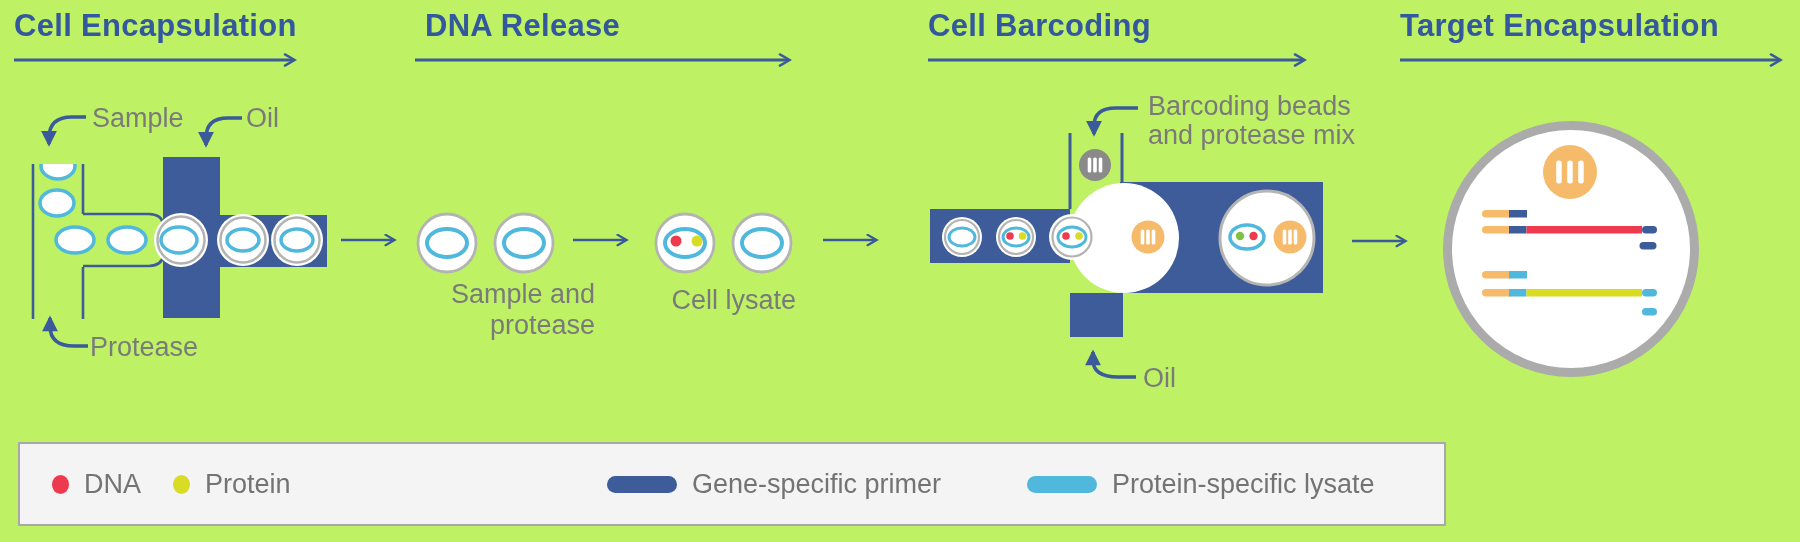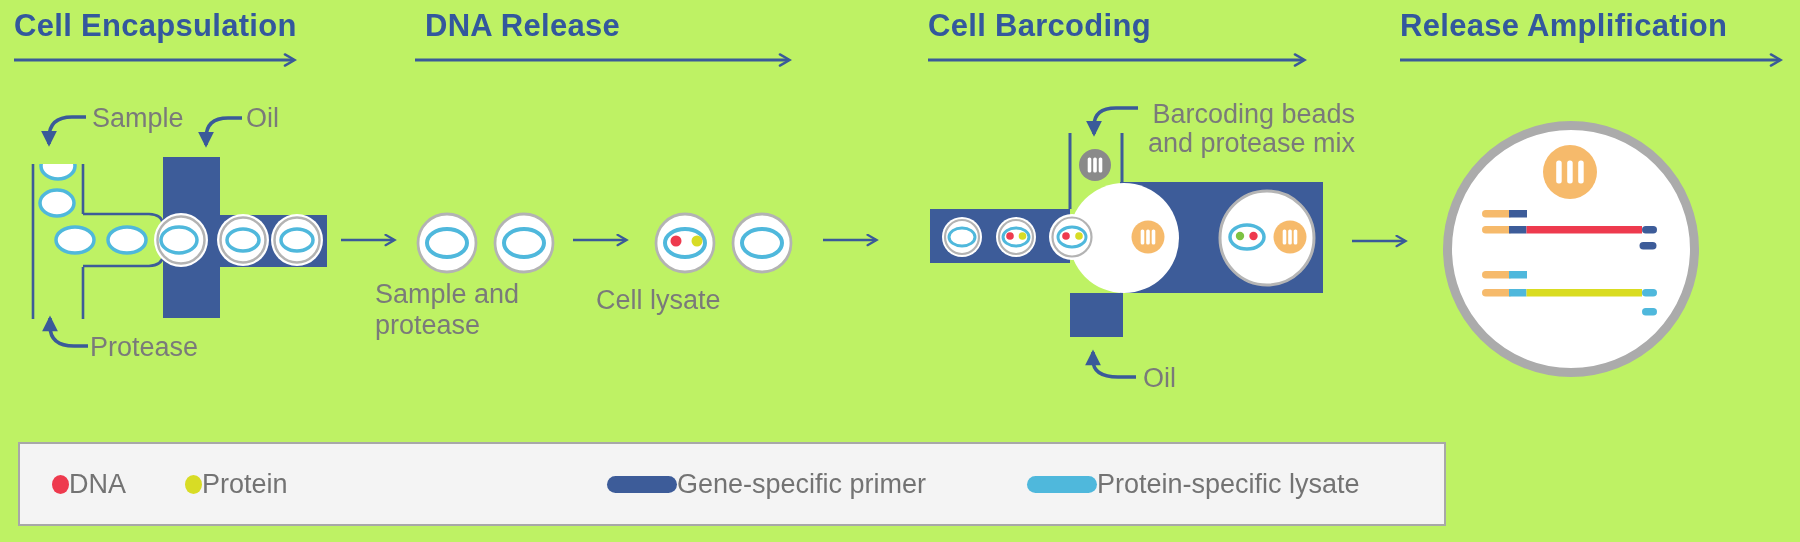--- a/index.html
+++ b/index.html
@@ -1,25 +1,25 @@
 <!DOCTYPE html>
 <html><head>
 <meta charset="utf-8">
 <style>
   html,body{margin:0;padding:0;background:#fff;}
   .canvas{position:relative;width:1800px;height:542px;background:#bef264;overflow:hidden;
           font-family:"Liberation Sans",sans-serif;}
   .layer{position:absolute;left:0;top:0;}
   .stage-title{position:absolute;font-size:31px;font-weight:700;color:#33589d;
                letter-spacing:.3px;white-space:nowrap;}
-  .glabel{position:absolute;font-size:27px;color:#7a7a7a;white-space:nowrap;line-height:31px;text-align:right;}
-  .glabel.center{text-align:left;}
+  .glabel{position:absolute;font-size:27px;color:#7a7a7a;white-space:nowrap;line-height:31px;}
+  .glabel.center{text-align:right;}
   .legend{position:absolute;left:18px;top:442px;width:1428px;height:84px;
           background:#f4f4f4;border:2px solid #a8a8a8;box-sizing:border-box;}
-  .legend-item{position:absolute;top:0;height:100%;display:flex;align-items:center;}
+  .legend-item{position:absolute;top:0;height:100%;display:flex;align-items:center;gap:15px;}
   .lg-label{font-size:27px;color:#737373;white-space:nowrap;}
   .sw-dot{width:17px;height:19px;border-radius:50%;}
   .sw-bar{width:70px;height:17px;border-radius:9px;}
   .c-dna{background:#ee3a4e;} .c-protein{background:#d8dc25;}
   .c-barcode{background:#f6ba6b;} .c-gene{background:#3d5c99;} .c-psp{background:#4fb8dc;}
 </style>
 </head>
 <body>
 
 <div class="canvas">
@@ -193,44 +193,44 @@
         <rect x="1526.5" y="289" width="115.5" height="7.5" fill="#d9dc21"></rect>
         <rect x="1642" y="289" width="15" height="7.5" rx="3.75" fill="#4fb8dc"></rect>
         <rect x="1642" y="308" width="15" height="7.5" rx="3.75" fill="#4fb8dc"></rect>
       </g>
     </g>
   </svg>
 
   <div class="stage-title" style="left:14px;top:8px">Cell Encapsulation</div>
   <div class="stage-title" style="left:425px;top:8px">DNA Release</div>
   <div class="stage-title" style="left:928px;top:8px">Cell Barcoding</div>
-  <div class="stage-title" style="left:1400px;top:8px">Release Amplification</div>
+  <div class="stage-title" style="left:1400px;top:8px">Target Encapsulation</div>
 
   <div class="glabel" style="left:92px;top:103px">Sample</div>
   <div class="glabel" style="left:246px;top:103px">Oil</div>
   <div class="glabel" style="left:90px;top:332px">Protease</div>
 
   <div class="glabel center" style="left:375px;top:279px;width:220px">
     <span>Sample and</span><br>
     <span>protease</span>
   </div>
   <div class="glabel center" style="left:596px;top:285px;width:200px">Cell lysate</div>
 
-  <div class="glabel" style="left:1148px;top:100px;line-height:29px">
+  <div class="glabel" style="left:1148px;top:92px;line-height:29px">
     <span>Barcoding beads</span><br>
     <span>and protease mix</span>
   </div>
   <div class="glabel" style="left:1143px;top:363px">Oil</div>
 
   <div class="legend">
     <div class="legend-item" style="left:32px">
       <span class="sw-dot c-dna"></span>
       <span class="lg-label">DNA</span>
     </div>
-    <div class="legend-item" style="left:165px">
+    <div class="legend-item" style="left:153px">
       <span class="sw-dot c-protein"></span>
       <span class="lg-label">Protein</span>
     </div>
     <div class="legend-item" style="left:587px">
       <span class="sw-bar c-gene"></span>
       <span class="lg-label">Gene-specific primer</span>
     </div>
     <div class="legend-item" style="left:1007px">
       <span class="sw-bar c-psp"></span>
       <span class="lg-label">Protein-specific lysate</span>

